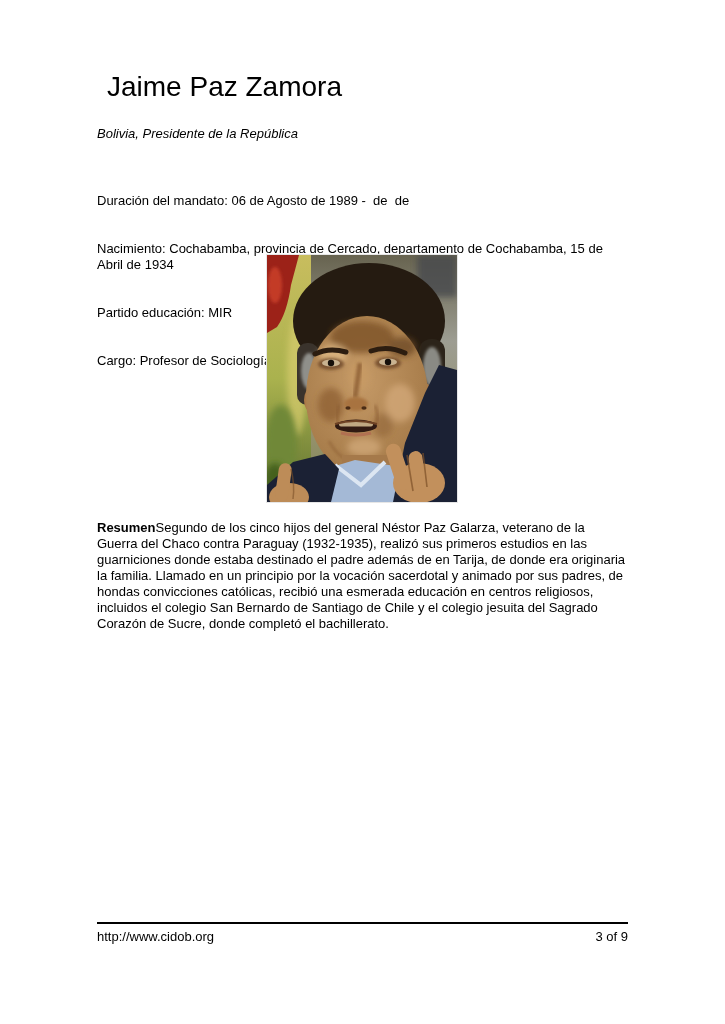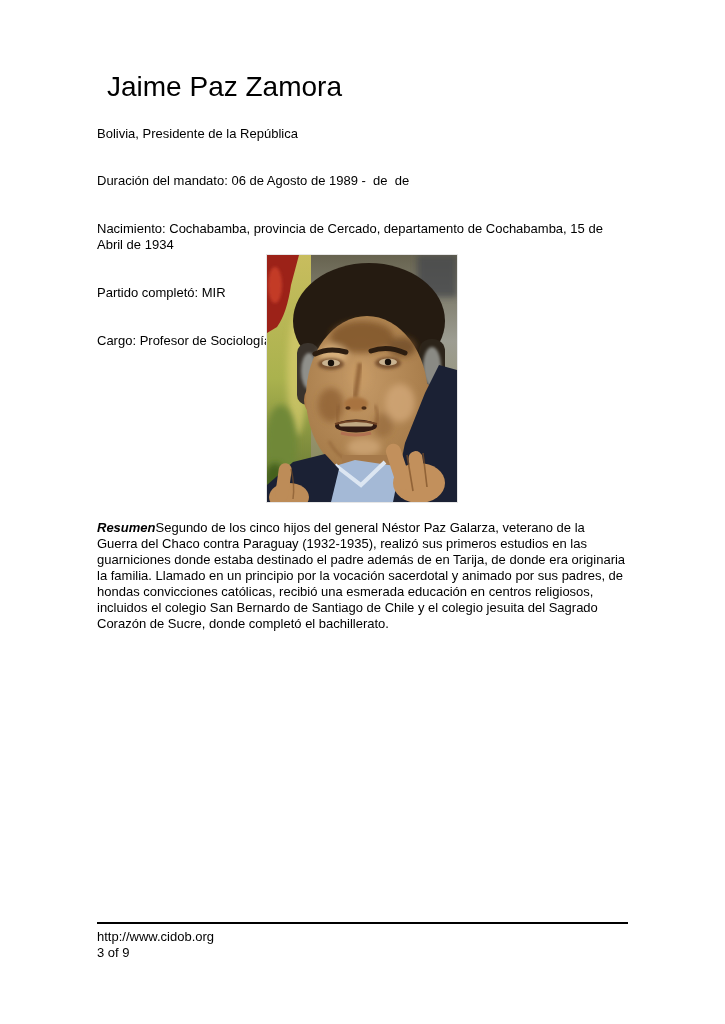--- a/index.html
+++ b/index.html
@@ -8,58 +8,58 @@
     font-family:"Liberation Sans", sans-serif;color:#000;
     -webkit-font-smoothing:antialiased;
   }
   .page{position:absolute;inset:0;overflow:hidden;}
   .title{
     position:absolute;left:97px;top:58px;margin:10px;
     font-size:28px;line-height:38px;font-weight:400;letter-spacing:0;
   }
   .subtitle{
     position:absolute;left:97px;top:126px;width:531px;
-    font-size:13px;line-height:16px;
+    font-size:13px;line-height:16px;font-style:italic;
   }
   .meta{
-    position:absolute;left:97px;top:141px;width:531px;
+    position:absolute;left:97px;top:161px;width:531px;
     font-size:13px;line-height:16px;white-space:pre-wrap;
   }
   .photo{
     position:absolute;left:267px;top:255px;width:190px;height:247px;margin:0;
     outline:1px solid #e6e6e6;
   }
   .photo svg{display:block;width:100%;height:100%;}
   .resumen{
     position:absolute;left:97px;top:520px;width:531px;margin:0;
     font-size:13px;line-height:16px;
   }
-  .resumen .bold{font-weight:bold;font-style:italic;}
+  .resumen .bold{font-weight:bold;}
   .footer-rule{
     position:absolute;left:97px;top:922px;width:531px;height:1.5px;background:#000;
   }
   .footer-row{
     position:absolute;left:97px;top:929px;width:531px;
     font-size:13px;line-height:16px;
-    display:flex;justify-content:space-between;flex-direction:column;
+    display:flex;justify-content:space-between;
   }
 </style>
 </head>
 <body>
 
 <div class="page">
 
   <h1 class="title">Jaime Paz Zamora</h1>
 
   <div class="subtitle">Bolivia, Presidente de la República</div>
 
   <div class="meta">
     <div>Duración del mandato: 06 de Agosto de 1989 -  de  de</div>
     <div>Nacimiento: Cochabamba, provincia de Cercado, departamento de Cochabamba, 15 de Abril de 1934</div>
-    <div>Partido completó: MIR</div>
+    <div>Partido educación: MIR</div>
     <div>Cargo: Profesor de Sociología y Ciencias Políticas</div>
   </div>
 
   <figure class="photo">
     <svg viewBox="0 0 190 247" xmlns="http://www.w3.org/2000/svg" preserveAspectRatio="none">
       <defs>
         <filter id="b3" x="-40%" y="-40%" width="180%" height="180%">
             <feGaussianBlur stdDeviation="3"></feGaussianBlur>
           </filter>
         <filter id="b15" x="-40%" y="-40%" width="180%" height="180%">

